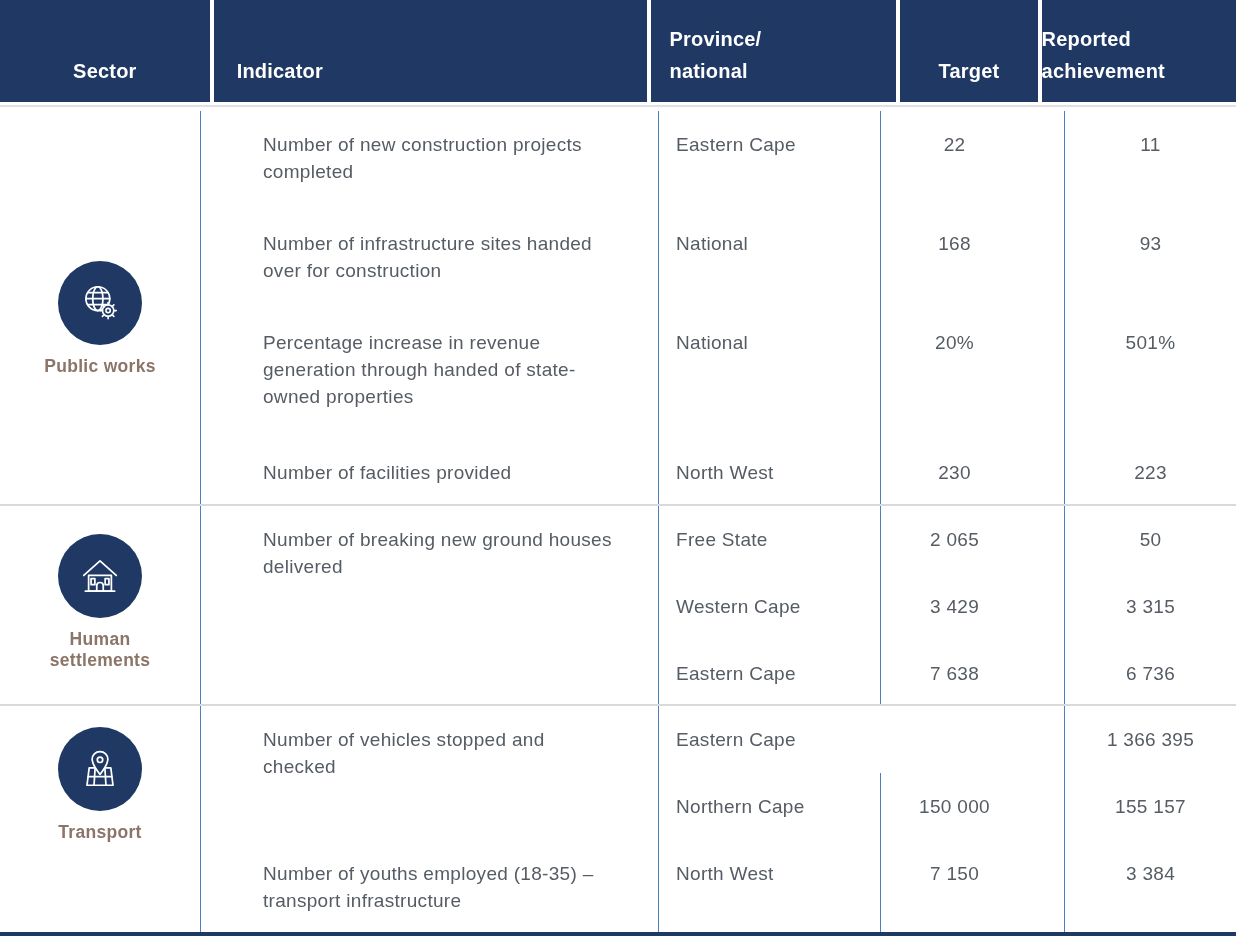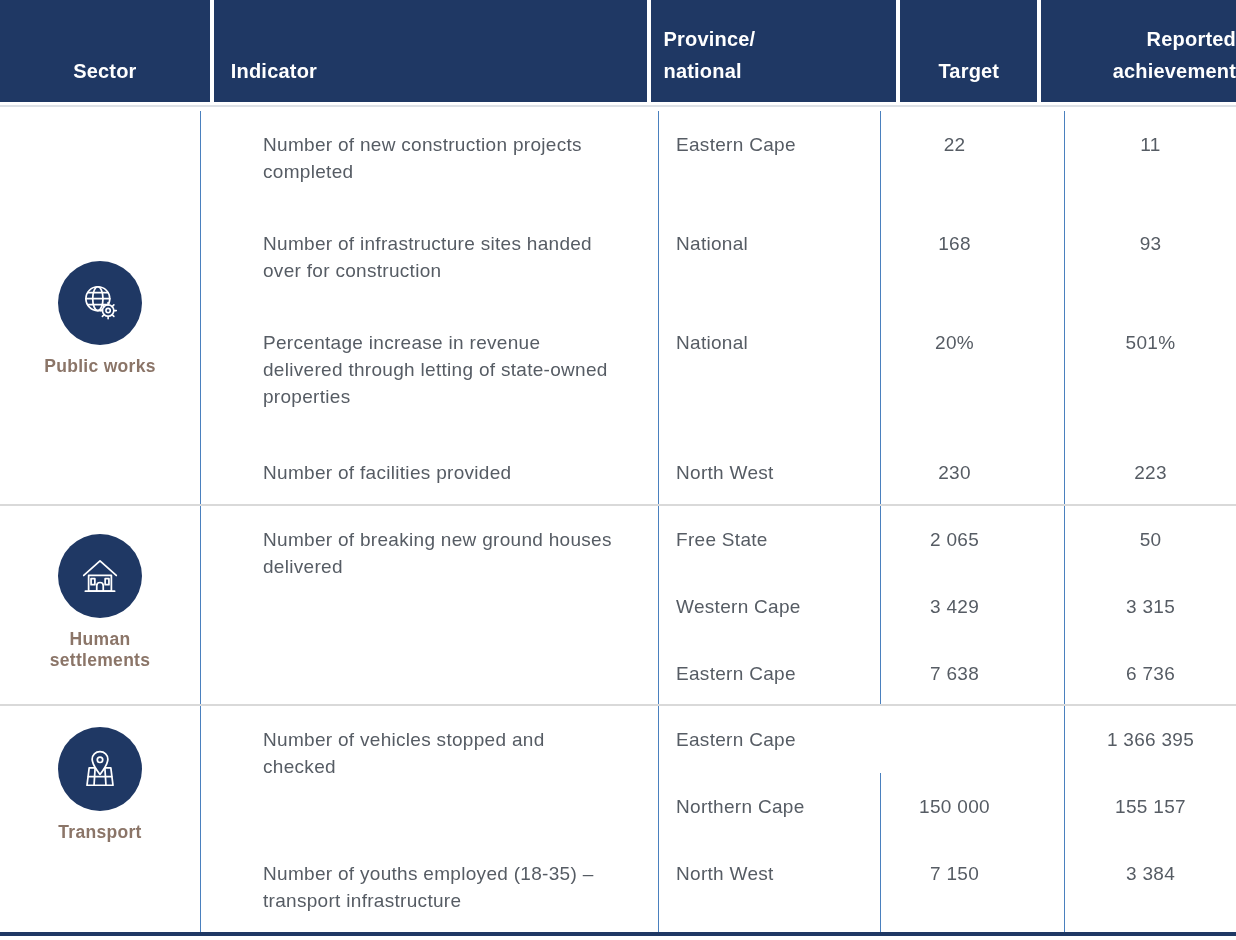--- a/index.html
+++ b/index.html
@@ -25,24 +25,24 @@
     font-size:20px;
     letter-spacing:.2px;
     display:flex;
     flex-direction:column;
     justify-content:flex-end;
     padding-bottom:15px;
     line-height:32px;
   }
   .hcell + .hcell { border-left:4px solid #ffffff; }
   .h-sector   { width:220px; text-align:center; }
-  .h-ind      { width:458px; padding-left:17px; }
-  .h-prov     { width:260px; padding-left:12px; }
+  .h-ind      { width:458px; padding-left:23px; }
+  .h-prov     { width:260px; padding-left:18px; }
   .h-target   { width:148px; text-align:center; }
-  .h-reported { width:208px; text-align:right; }
+  .h-reported { width:208px; text-align:left; }
   .header-underline { height:2px; background:#DDE1E6; margin-top:2px; }
 
   
   .tbody { margin-top:4px; }
   .section {
     display:grid;
     grid-template-columns:200px 458px 222px 148px 208px;
   }
   .section + .section { border-top:2px solid #D9D9D9; }
   .s1 { height:393px; grid-template-rows:99px 99px 130px 1fr; }
@@ -150,21 +150,21 @@
       <div class="cell c5">11</div>
 
       <div class="cell c2">
           <span class="wrap">Number of infrastructure sites handed over for construction</span>
         </div>
       <div class="cell c3">National</div>
       <div class="cell c4">168</div>
       <div class="cell c5">93</div>
 
       <div class="cell c2">
-          <span class="wrap">Percentage increase in revenue delivered through letting of state-owned properties</span>
+          <span class="wrap">Percentage increase in revenue generation through handed of state-owned properties</span>
         </div>
       <div class="cell c3">National</div>
       <div class="cell c4">20%</div>
       <div class="cell c5">501%</div>
 
       <div class="cell c2">
           <span class="wrap">Number of facilities provided</span>
         </div>
       <div class="cell c3">North West</div>
       <div class="cell c4">230</div>

